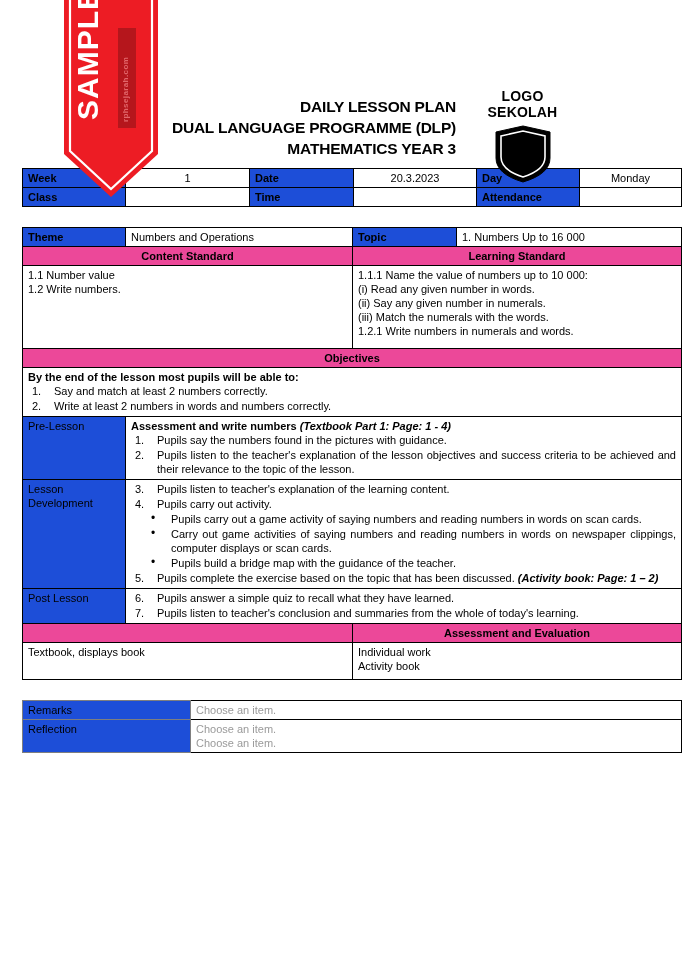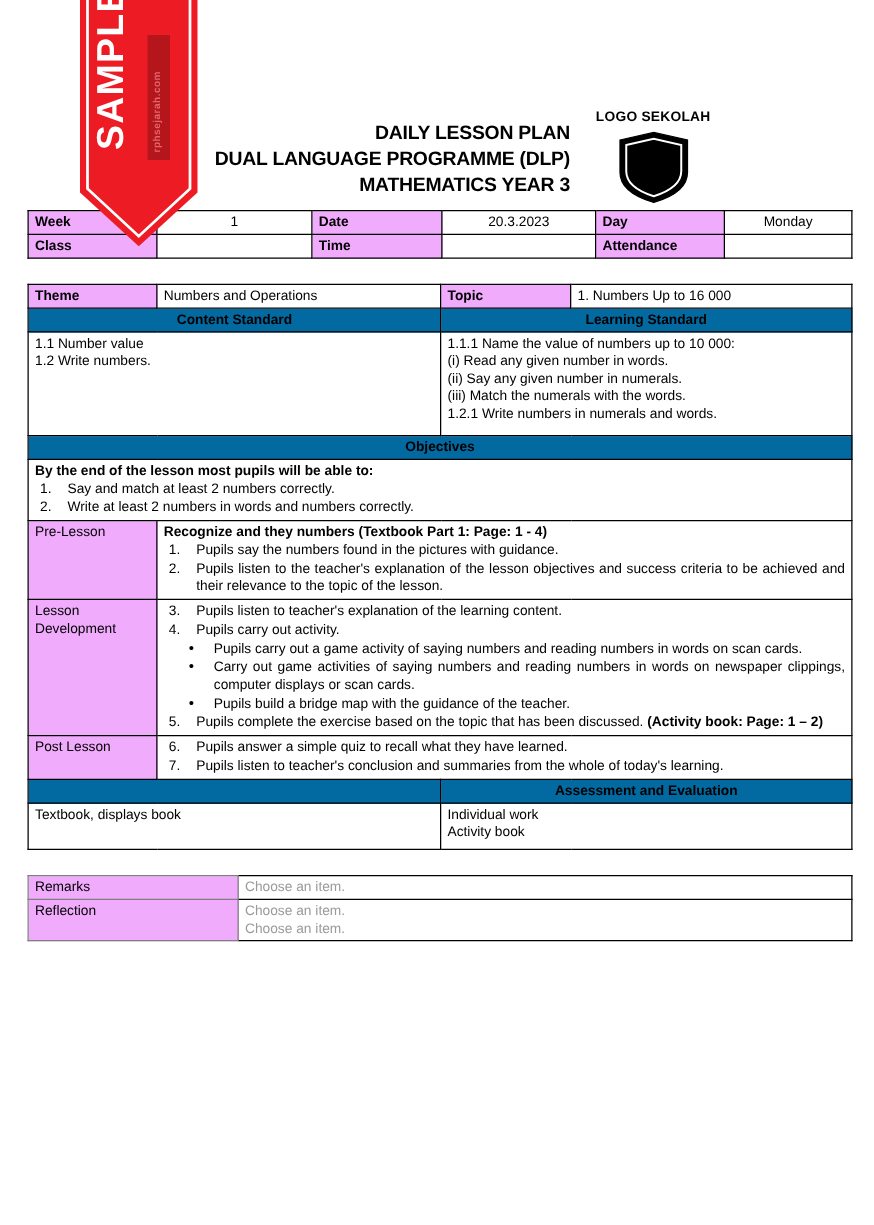--- a/index.html
+++ b/index.html
@@ -43,21 +43,21 @@
   .title-line { white-space: nowrap; }
 
   .logo-sekolah-wrap {
     position: absolute;
     left: 470px;
     top: 88px;
     width: 105px;
     text-align: center;
   }
   .logo-sekolah-label {
-    font-size: 11px;
+    font-size: 14px;
     font-weight: bold;
     letter-spacing: 0.2px;
     margin-bottom: 2px;
   }
   .crest {
     width: 62px;
     height: 62px;
     margin: 0 auto;
   }
 
@@ -87,25 +87,25 @@
     margin-left: 22px;
     table-layout: fixed;
   }
   table.doc td {
     border: 1px solid #000000;
     padding: 2px 5px;
     font-size: 11px;
     line-height: 14px;
     vertical-align: top;
   }
-  .yellow { background: #f0abfc; }
+  .yellow { background: #1d4ed8; }
   .bold { font-weight: bold; }
   .ctr { text-align: center; }
   .hdr {
-    background: #0369a1;
+    background: #ec4899;
     font-weight: bold;
     text-align: center;
   }
   .cell-pad-lg { padding: 4px 6px; }
   .spacer-20 { height: 20px; }
   .li {
     display: flex;
     align-items: flex-start;
     margin: 0 0 1px 0;
   }
@@ -119,21 +119,21 @@
     flex: 1 1 auto;
     text-align: justify;
   }
   .li-bullet .li-num {
     width: 40px;
     padding-left: 20px;
     font-size: 12px;
     line-height: 13px;
   }
 
-  .italic-bold { font-weight: bold; }
+  .italic-bold { font-style: italic; font-weight: bold; }
   .bold-head { font-weight: bold; }
   .lead-italic { font-weight: bold; }
 
   .placeholder {
     color: #9a9a9a;
   }
 
   .side-label {
     font-weight: normal;
     font-size: 11px;
@@ -263,21 +263,21 @@
             <span class="li-txt">Write at least 2 numbers in words and numbers correctly.</span>
           </div>
         </td>
       </tr>
 
 
       <tr>
         <td class="yellow side-label mid">Pre-Lesson</td>
         <td colspan="3" class="cell-pad-lg">
           <div>
-            <span class="bold-head">Recognize and they numbers </span><span class="italic-bold">(Textbook Part 1: Page: 1 - 4)</span>
+            <span class="bold-head">Assessment and write numbers </span><span class="italic-bold">(Textbook Part 1: Page: 1 - 4)</span>
           </div>
           <div class="li">
             <span class="li-num">1.</span>
             <span class="li-txt">Pupils say the numbers found in the pictures with guidance.</span>
           </div>
           <div class="li">
             <span class="li-num">2.</span>
             <span class="li-txt">Pupils listen to the teacher's explanation of the lesson objectives and success criteria to be achieved and their relevance to the topic of the lesson.</span>
           </div>
         </td>

